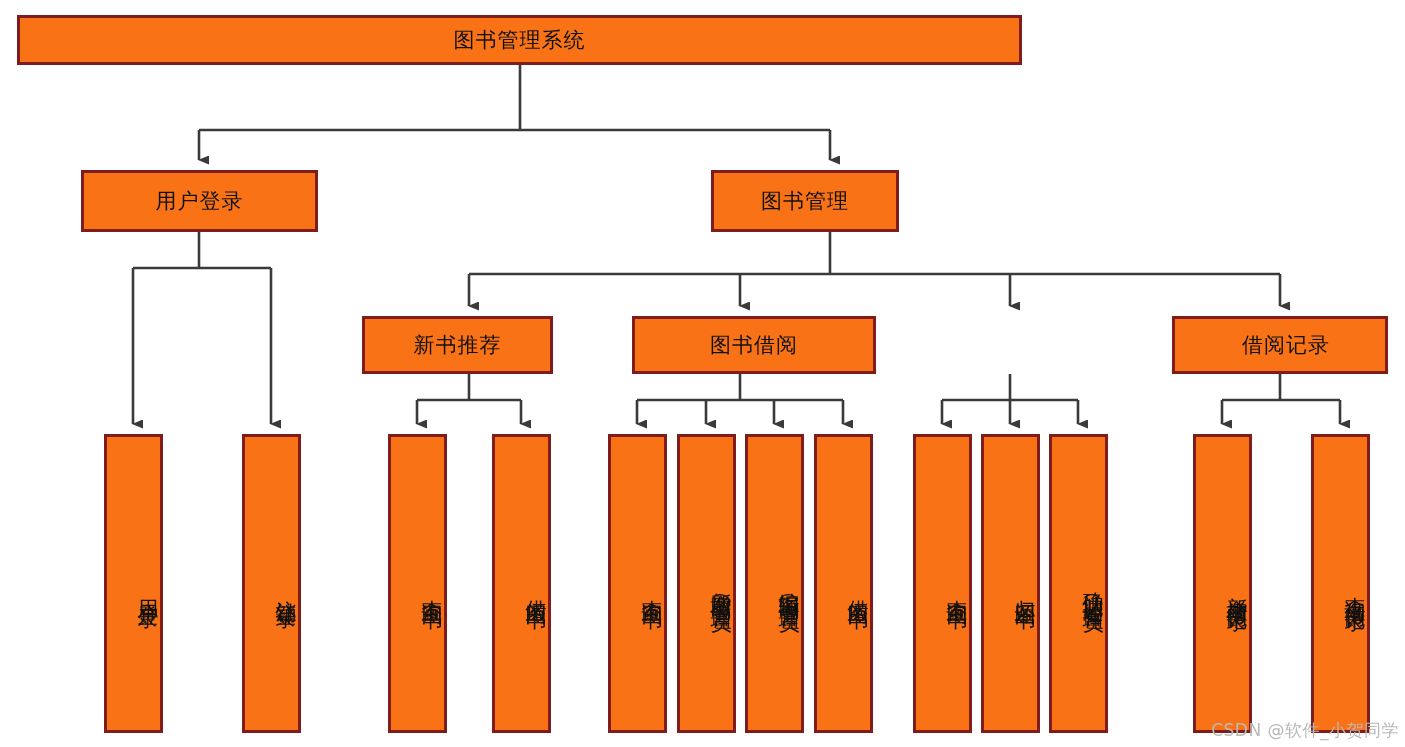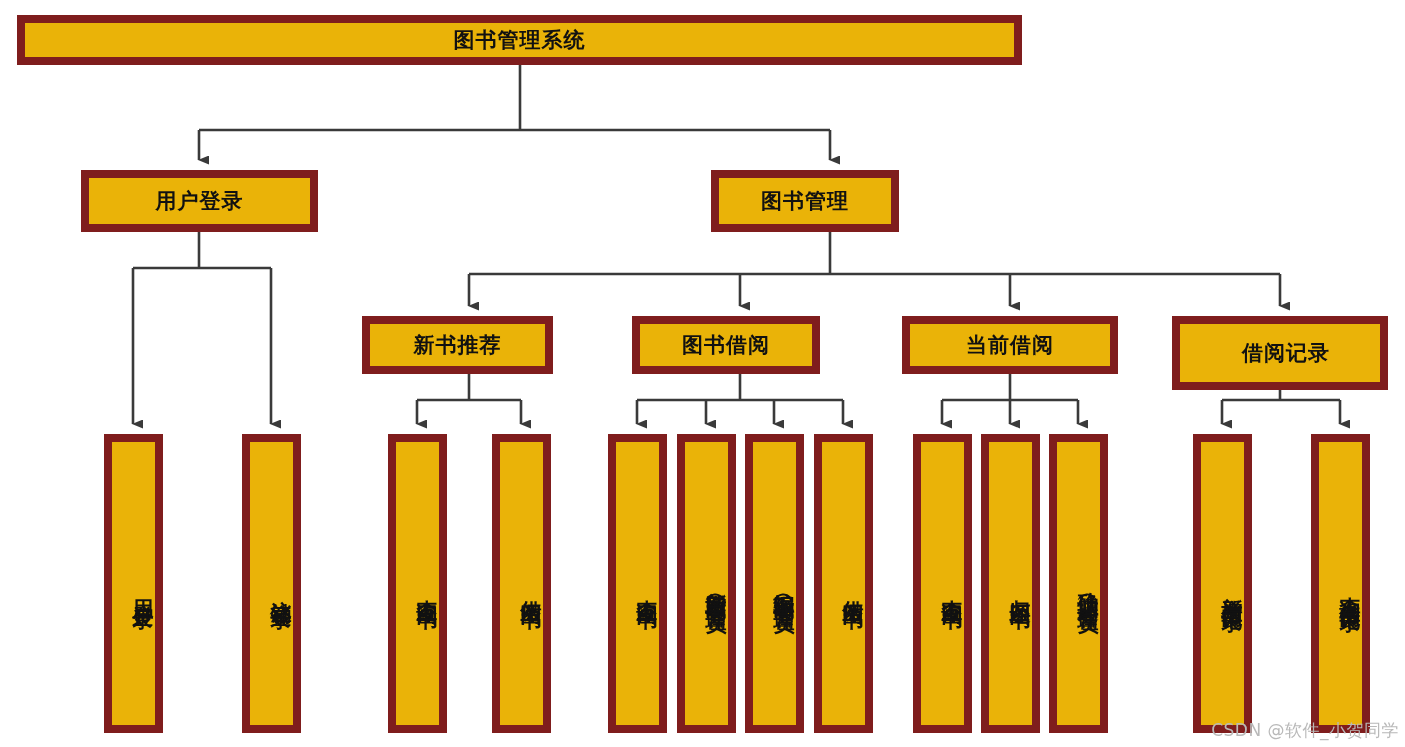--- a/index.html
+++ b/index.html
@@ -21,27 +21,26 @@
   #diagram-svg {
     position: absolute;
     left: 0;
     top: 0;
     width: 1405px;
     height: 747px;
   }
   .node-box {
     position: absolute;
     box-sizing: border-box;
-    background: #eab308;
-    border: 8px solid #7f1d1d;
+    background: #f97316;
+    border: 3px solid #7f1d1d;
     display: flex;
     align-items: center;
     justify-content: center;
     color: #111111;
-    font-weight: bold;
   }
   .node-box.horizontal {
     font-size: 21px;
     letter-spacing: 1px;
   }
   .node-box.vertical {
     writing-mode: vertical-rl;
     text-orientation: upright;
     font-size: 21px;
     letter-spacing: 3px;
@@ -133,27 +132,24 @@
   <div class="node-box horizontal" style="left:81px; top:170px; width:237px; height:62px;">
     <span class="node-label">用户登录</span>
   </div>
   <div class="node-box horizontal" style="left:711px; top:170px; width:188px; height:62px;">
     <span class="node-label">图书管理</span>
   </div>
 
   <div class="node-box horizontal" style="left:362px; top:316px; width:191px; height:58px;">
     <span class="node-label">新书推荐</span>
   </div>
-  <div class="node-box horizontal" style="left:632px; top:316px; width:188px; height:58px;">
+  <div class="node-box horizontal" style="left:632px; top:316px; width:244px; height:58px;">
     <span class="node-label">图书借阅</span>
   </div>
-  <div class="node-box horizontal" style="left:902px; top:316px; width:216px; height:58px;">
-    <span class="node-label">当前借阅</span>
-  </div>
-  <div class="node-box horizontal" style="left:1172px; top:316px; width:216px; height:74px;padding-left:12px;">
+  <div class="node-box horizontal" style="left:1172px; top:316px; width:216px; height:58px;padding-left:12px;">
     <span class="node-label">借阅记录</span>
   </div>
 
   <div class="node-box vertical" style="left:104px; top:434px; width:59px; height:299px;">
     <span class="node-label">用户登录</span>
   </div>
   <div class="node-box vertical" style="left:242px; top:434px; width:59px; height:299px;">
     <span class="node-label">注销登录</span>
   </div>
 

